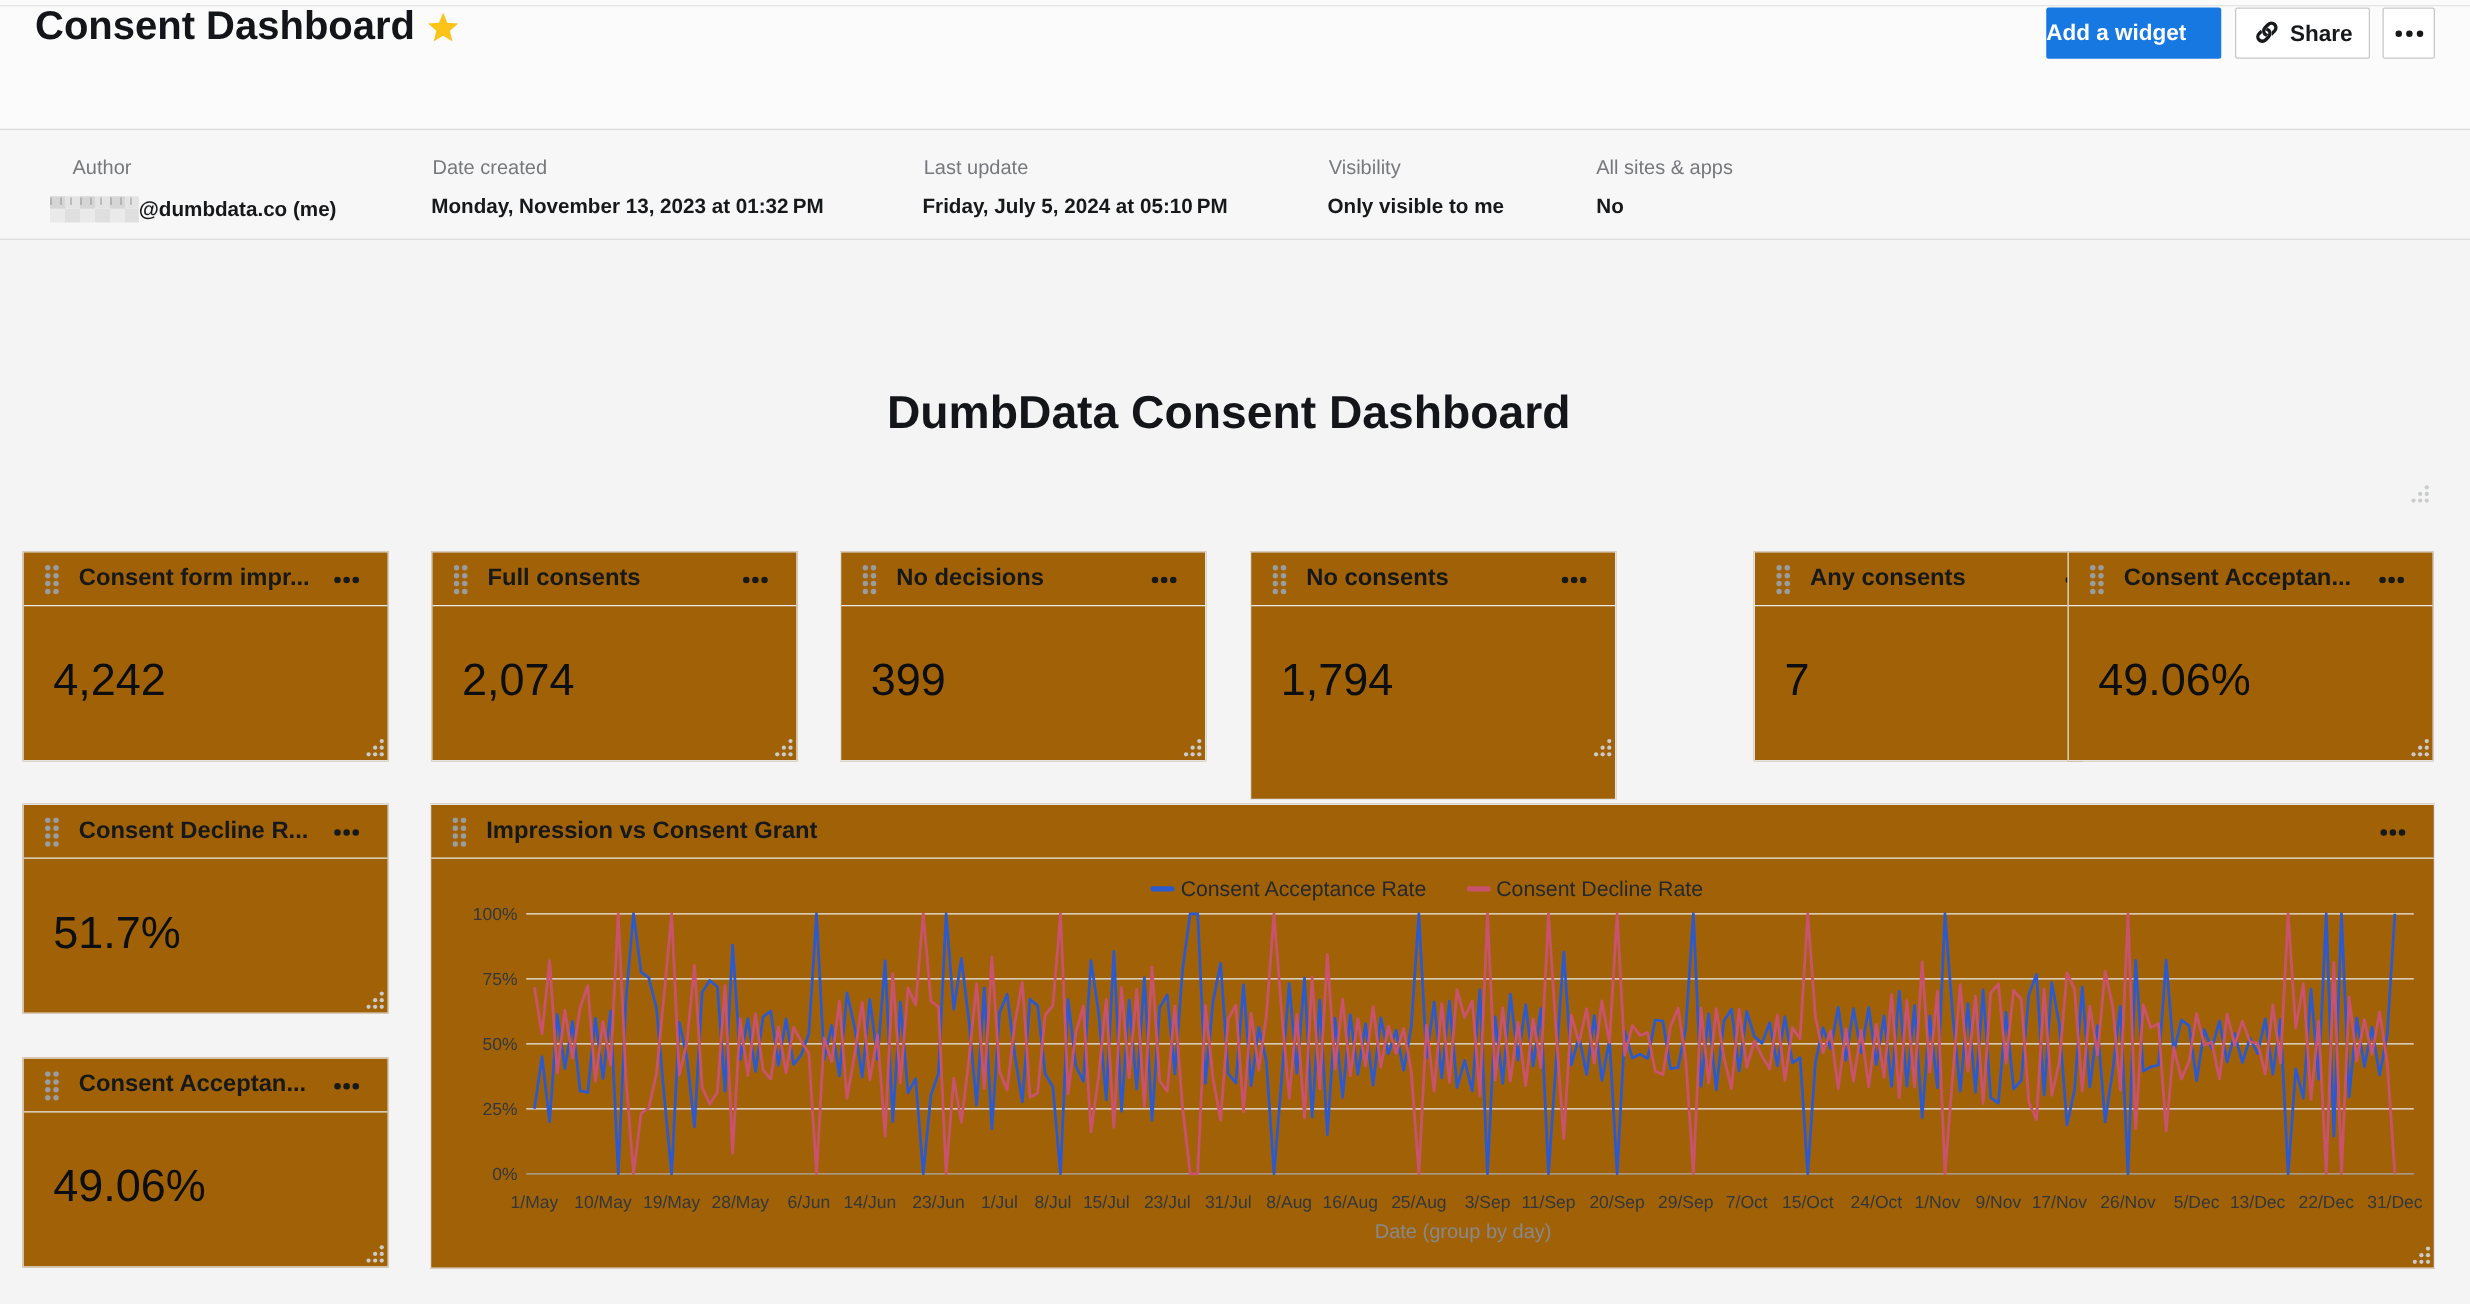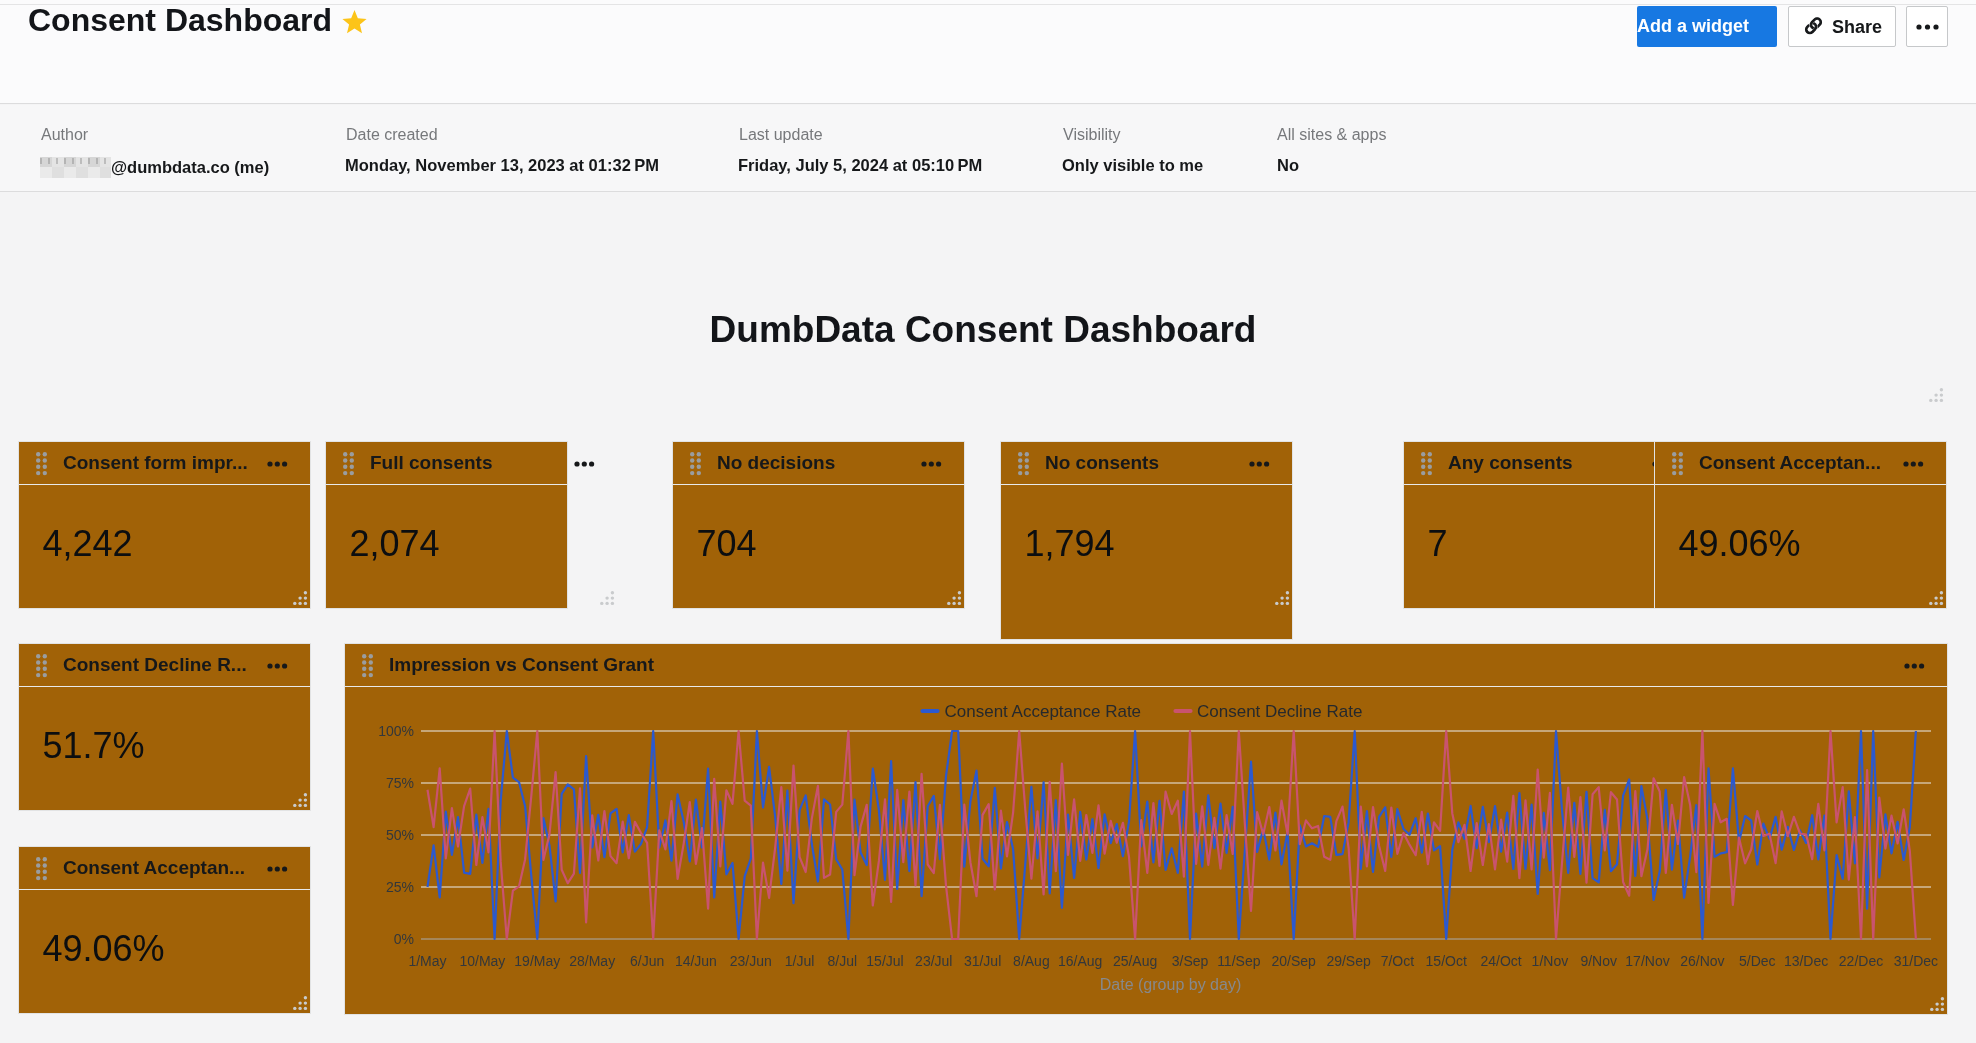--- a/index.html
+++ b/index.html
@@ -49,21 +49,21 @@
  <span style="position:absolute;left:43px;top:11px;line-height:19px">Share</span>
 </div>
 <div class="btn btn-white btn-dots">
  <svg style="position:absolute;left:9px;top:17px" width="24" height="6" viewBox="0 0 24 6" fill="#16181a">
   <circle cx="3" cy="3" r="2.6"></circle>
       <circle cx="11.5" cy="3" r="2.6"></circle>
       <circle cx="20" cy="3" r="2.6"></circle>
  </svg>
 </div>
 <div class="meta">
- <div class="mlab" style="left:41px">Author</div>
+ <div class="mlab" style="left:58px">Author</div>
  <div class="mval" style="left:40px"><span class="pix"></span>@dumbdata.co (me)</div>
  <div class="mlab" style="left:346px">Date created</div>
  <div class="mval" style="left:345px">Monday, November 13, 2023 at 01:32 PM</div>
  <div class="mlab" style="left:739px">Last update</div>
  <div class="mval" style="left:738px">Friday, July 5, 2024 at 05:10 PM</div>
  <div class="mlab" style="left:1063px">Visibility</div>
  <div class="mval" style="left:1062px">Only visible to me</div>
  <div class="mlab" style="left:1277px">All sites &amp; apps</div>
  <div class="mval" style="left:1277px">No</div>
 </div>
@@ -99,21 +99,21 @@
  <div class="cval">4,242</div>
  <svg style="position:absolute;left:274px;top:149px" width="15" height="15" viewBox="0 0 15 15" fill="#c9cbcd">
       <circle cx="12.4" cy="1.8" r="1.7"></circle>
       <circle cx="7.1" cy="7.1" r="1.7"></circle>
       <circle cx="12.4" cy="7.1" r="1.7"></circle>
       <circle cx="1.8" cy="12.4" r="1.7"></circle>
       <circle cx="7.1" cy="12.4" r="1.7"></circle>
       <circle cx="12.4" cy="12.4" r="1.7"></circle>
     </svg>
 </div>
-<div class="card" style="left:325px;top:441px;width:243px;height:168px">
+<div class="card" style="left:345px;top:441px;width:293px;height:168px">
  <div class="chead">
       <svg style="position:absolute;left:17px;top:10px" width="12" height="24" viewBox="0 0 12 24" fill="#9a9da0">
         <circle cx="2.2" cy="2.2" r="2.2"></circle>
         <circle cx="8.8" cy="2.2" r="2.2"></circle>
         <circle cx="2.2" cy="8.5" r="2.2"></circle>
         <circle cx="8.8" cy="8.5" r="2.2"></circle>
         <circle cx="2.2" cy="14.8" r="2.2"></circle>
         <circle cx="8.8" cy="14.8" r="2.2"></circle>
         <circle cx="2.2" cy="21.099999999999998" r="2.2"></circle>
         <circle cx="8.8" cy="21.099999999999998" r="2.2"></circle>
@@ -147,21 +147,21 @@
         <circle cx="2.2" cy="21.099999999999998" r="2.2"></circle>
         <circle cx="8.8" cy="21.099999999999998" r="2.2"></circle>
       </svg>
       <span class="ctitle">No decisions</span>
       <svg style="position:absolute;left:248px;top:19px" width="21" height="6" viewBox="0 0 21 6" fill="#16181a">
         <circle cx="3" cy="3" r="2.6"></circle>
         <circle cx="10.3" cy="3" r="2.6"></circle>
         <circle cx="17.6" cy="3" r="2.6"></circle>
       </svg>
     </div>
- <div class="cval">704</div>
+ <div class="cval">399</div>
  <svg style="position:absolute;left:274px;top:149px" width="15" height="15" viewBox="0 0 15 15" fill="#c9cbcd">
       <circle cx="12.4" cy="1.8" r="1.7"></circle>
       <circle cx="7.1" cy="7.1" r="1.7"></circle>
       <circle cx="12.4" cy="7.1" r="1.7"></circle>
       <circle cx="1.8" cy="12.4" r="1.7"></circle>
       <circle cx="7.1" cy="12.4" r="1.7"></circle>
       <circle cx="12.4" cy="12.4" r="1.7"></circle>
     </svg>
 </div>
 <div class="card" style="left:1000px;top:441px;width:293px;height:199px">

